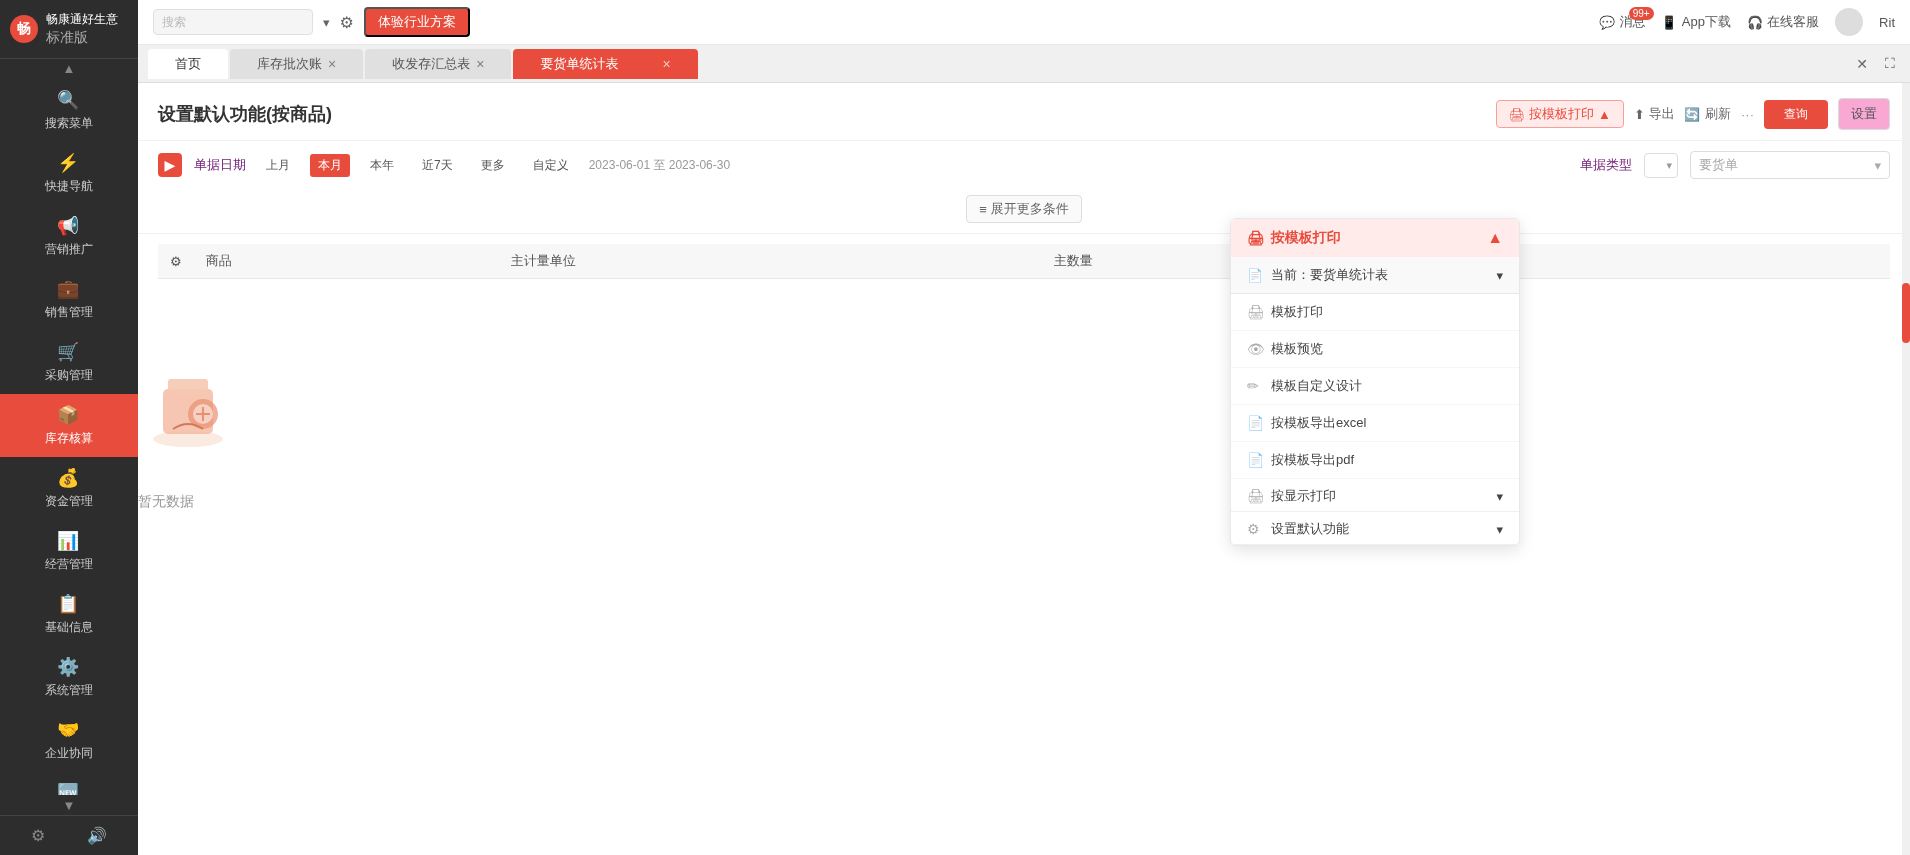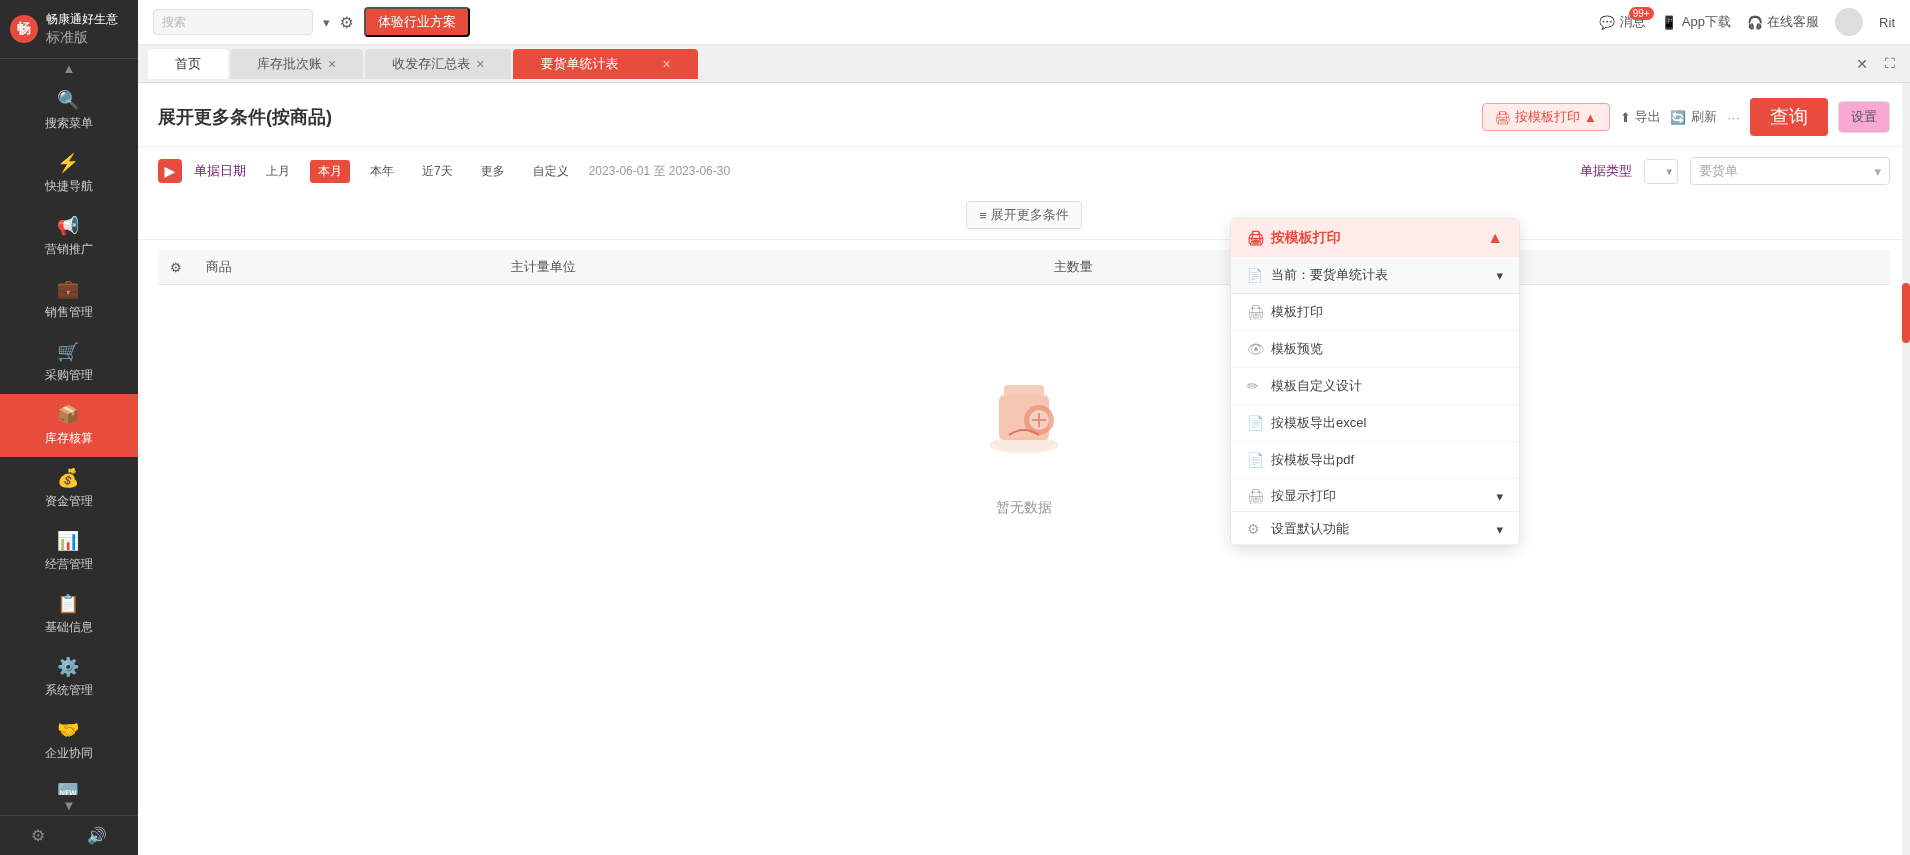--- a/index.html
+++ b/index.html
@@ -67,21 +67,21 @@
     .filter-select-wrap::after { content: '▾'; position: absolute; right: 6px; color: #999; pointer-events: none; font-size: 11px; }
     .expand-more { display: flex; align-items: center; justify-content: center; gap: 4px; color: #666; font-size: 13px; cursor: pointer; padding: 4px 12px; border: 1px solid #ddd; border-radius: 4px; background: #fafafa; margin-top: 8px; }
 
     
     .table-container { padding: 0 20px; }
     .data-table { width: 100%; border-collapse: collapse; margin-top: 10px; }
     .data-table th { background: #f7f7f7; border-bottom: 1px solid #e8e8e8; padding: 8px 12px; text-align: left; color: #555; font-weight: normal; font-size: 13px; }
     .settings-col { width: 30px; text-align: center; color: #888; cursor: pointer; }
 
     
-    .empty-state { display: flex; flex-direction: column; align-items: center; justify-content: center; padding: 80px 0; }
+    .empty-state { display: flex; flex-direction: column; justify-content: center; padding: 80px 0; }
     .empty-icon { font-size: 80px; color: #f5a080; margin-bottom: 15px; }
     .empty-text { color: #999; font-size: 14px; }
 
     
     .print-dropdown { position: absolute; top: 135px; right: 390px; width: 290px; background: white; border: 1px solid #e8e8e8; border-radius: 6px; box-shadow: 0 4px 16px rgba(0,0,0,0.12); z-index: 100; }
     .print-dropdown-header { background: #ffebea; padding: 10px 16px; display: flex; align-items: center; justify-content: space-between; border-radius: 6px 6px 0 0; }
     .print-dropdown-title { color: #e84c3d; font-size: 14px; font-weight: bold; display: flex; align-items: center; gap: 6px; }
     .print-dropdown-close { color: #e84c3d; cursor: pointer; font-size: 16px; }
     .print-dropdown-item { padding: 9px 16px 9px 40px; font-size: 13px; color: #444; cursor: pointer; display: flex; align-items: center; justify-content: space-between; border-bottom: 1px solid #f5f5f5; position: relative; }
     .print-dropdown-item .item-icon { position: absolute; left: 16px; color: #aaa; font-size: 14px; }
@@ -217,37 +217,37 @@
       </div>
       <div class="tabs-window-btns">
         <span class="window-btn">✕</span>
         <span class="window-btn">⛶</span>
       </div>
     </div>
 
     <div class="page-content">
 
       <div class="page-header">
-        <h2 class="page-title">展开更多条件(按商品)</h2>
+        <h2 class="page-title">设置默认功能(按商品)</h2>
         <div class="page-actions">
           <button class="action-btn-print">
             <span>🖨</span>
             <span>按模板打印</span>
             <span>▲</span>
           </button>
           <div class="action-btn">
             <span>⬆</span>
             <span>导出</span>
           </div>
           <div class="action-btn">
             <span>🔄</span>
             <span>刷新</span>
           </div>
           <span style="color:#999;cursor:pointer;">···</span>
-          <button style="background:#e84c3d;color:white;border:none;padding:6px 20px;border-radius:4px;font-size:19px;cursor:pointer;">查询</button>
+          <button style="background:#e84c3d;color:white;border:none;padding:6px 20px;border-radius:4px;font-size:12px;cursor:pointer;">查询</button>
           <button style="background:#f9a8d4;color:#555;border:1px solid #ddd;padding:6px 12px;border-radius:4px;font-size:13px;cursor:pointer;">设置</button>
         </div>
       </div>
 
       <div class="filter-bar">
         <div class="filter-row">
 
           <div style="width:24px;height:24px;background:#e84c3d;border-radius:4px;display:flex;align-items:center;justify-content:center;color:white;font-size:14px;cursor:pointer;">▶</div>
           <span class="filter-label">单据日期</span>
           <div style="display:flex;align-items:center;gap:12px;">

